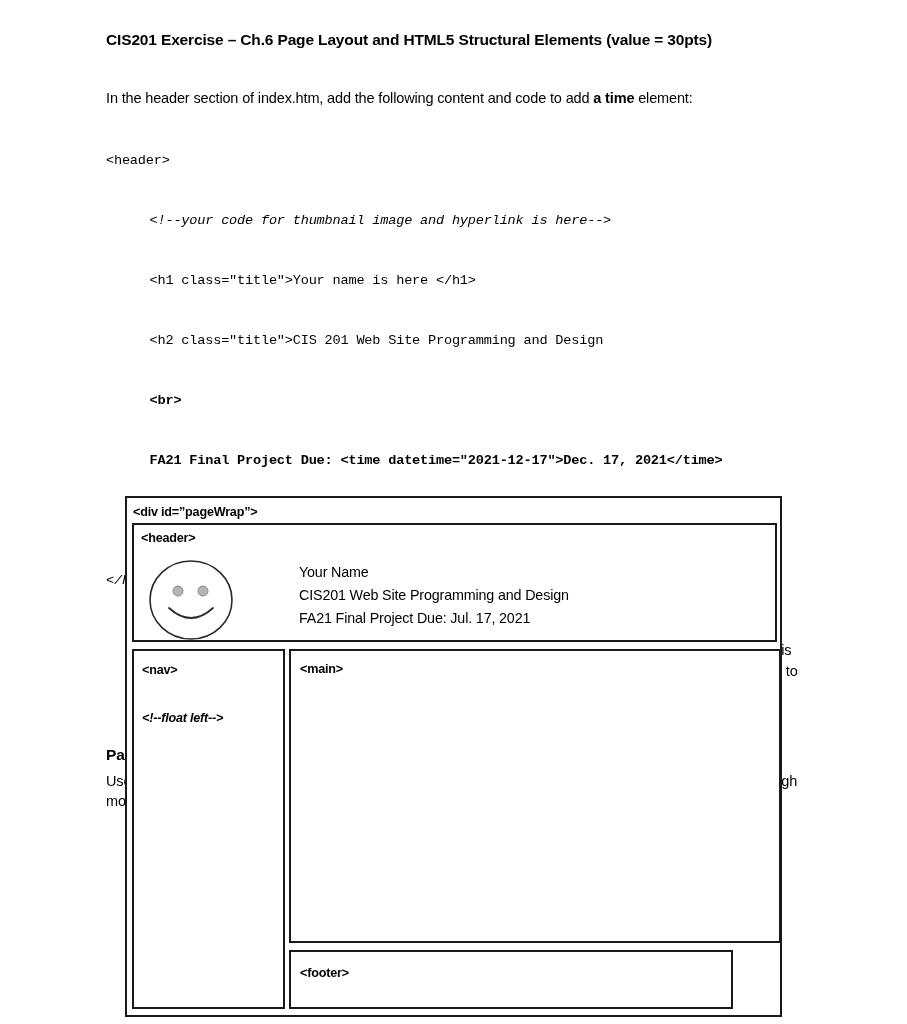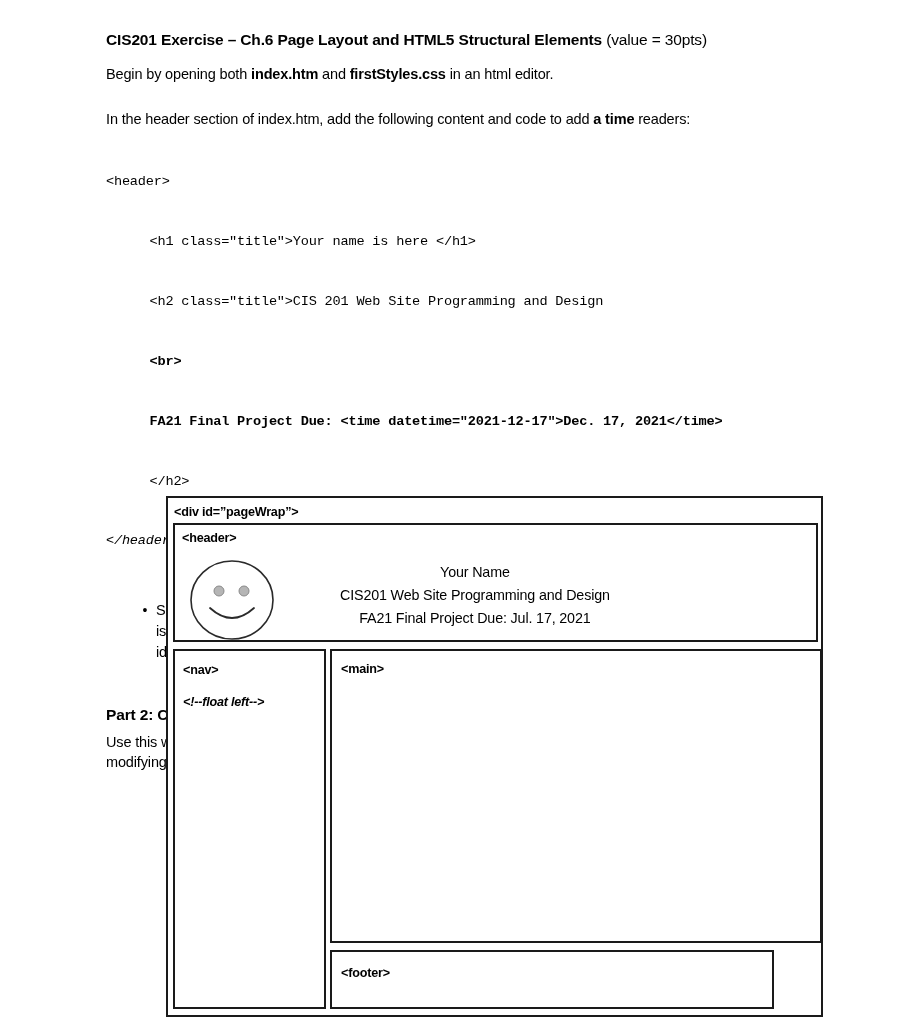--- a/index.html
+++ b/index.html
@@ -25,21 +25,21 @@
   }
 
   .doc-title {
     font-size: 15.5px;
     font-weight: bold;
     line-height: 1.35;
     margin: 0 0 13px 0;
     letter-spacing: -0.15px;
   }
   .doc-title .normal {
-    font-weight: normal;
+    font-weight: bold;
   }
 
   .part-head {
     font-size: 15.5px;
     font-weight: bold;
     line-height: 1.3;
     margin: 0 0 6px 0;
     letter-spacing: -0.15px;
   }
 
@@ -93,21 +93,20 @@
   
   .wireframe {
     position: absolute;
     left: 125px;
     top: 496px;
     width: 657px;
     height: 521px;
     border: 2.5px solid #1a1a1a;
     box-sizing: border-box;
     background: #ffffff;
-    margin-left: 41px;
   }
   .wf-label {
     font-size: 12.6px;
     font-weight: bold;
     letter-spacing: -0.2px;
     line-height: 1.2;
     white-space: nowrap;
   }
   .wf-label.ital {
     font-style: italic;
@@ -133,21 +132,21 @@
   }
   .wf-header .wf-label { position: absolute; left: 7px; top: 6px; }
 
   .wf-nav {
     left: 5px;
     top: 151px;
     width: 153px;
     height: 360px;
   }
   .wf-nav .nav-tag { position: absolute; left: 8px; top: 12px; }
-  .wf-nav .nav-cmt { position: absolute; left: 8px; top: 44px; }
+  .wf-nav .nav-cmt { position: absolute; left: 8px; top: 60px; }
 
   .wf-main {
     left: 162px;
     top: 151px;
     width: 492px;
     height: 294px;
   }
   .wf-main .wf-label { position: absolute; left: 9px; top: 11px; }
 
   .wf-footer {
@@ -167,46 +166,43 @@
     height: 84px;
   }
 
   .header-lines {
     position: absolute;
     left: 165px;
     top: 36px;
     font-size: 14.3px;
     line-height: 1.62;
     letter-spacing: -0.15px;
-    text-align: center;
   }
   .header-lines div { white-space: nowrap; }
 </style>
 </head>
 <body>
 
 <div class="page">
 
   <div class="doc-title">
     <span>CIS201 Exercise – Ch.6 Page Layout and HTML5 Structural Elements</span><span class="normal"> (value = 30pts)</span>
   </div>
 
 
+
+  <div class="spacer-md"></div>
+
   <div class="para">
-    <span>Begin by opening both </span><b>index.htm</b><span> and </span><b>firstStyles.css</b><span> in an html editor.</span>
-  </div>
-
-  <div class="spacer-md"></div>
-
-  <div class="para">
-    <span>In the header section of index.htm, add the following content and code to add </span><b>a time</b><span> readers:</span>
+    <span>In the header section of index.htm, add the following content and code to add </span><b>a time</b><span> element:</span>
   </div>
 
   <div class="code-block">
     <span class="code-line">&lt;header&gt;</span>
+    <span class="code-line ital code-indent">&lt;!--your code for thumbnail image and hyperlink is here--&gt;</span>
     <span class="code-line code-indent">&lt;h1 class="title"&gt;Your name is here &lt;/h1&gt;</span>
     <span class="code-line code-indent">&lt;h2 class="title"&gt;CIS 201 Web Site Programming and Design</span>
     <span class="code-line bold code-indent">&lt;br&gt;</span>
     <span class="code-line bold code-indent">FA21 Final Project Due: &lt;time datetime="2021-12-17"&gt;Dec. 17, 2021&lt;/time&gt;</span>
     <span class="code-line code-indent">&lt;/h2&gt;</span>
     <span class="code-line ital">&lt;/header&gt;&lt;!--close header--&gt;</span>
   </div>
 
   <div class="bullet-row">
     <div class="bullet-dot">•</div>

